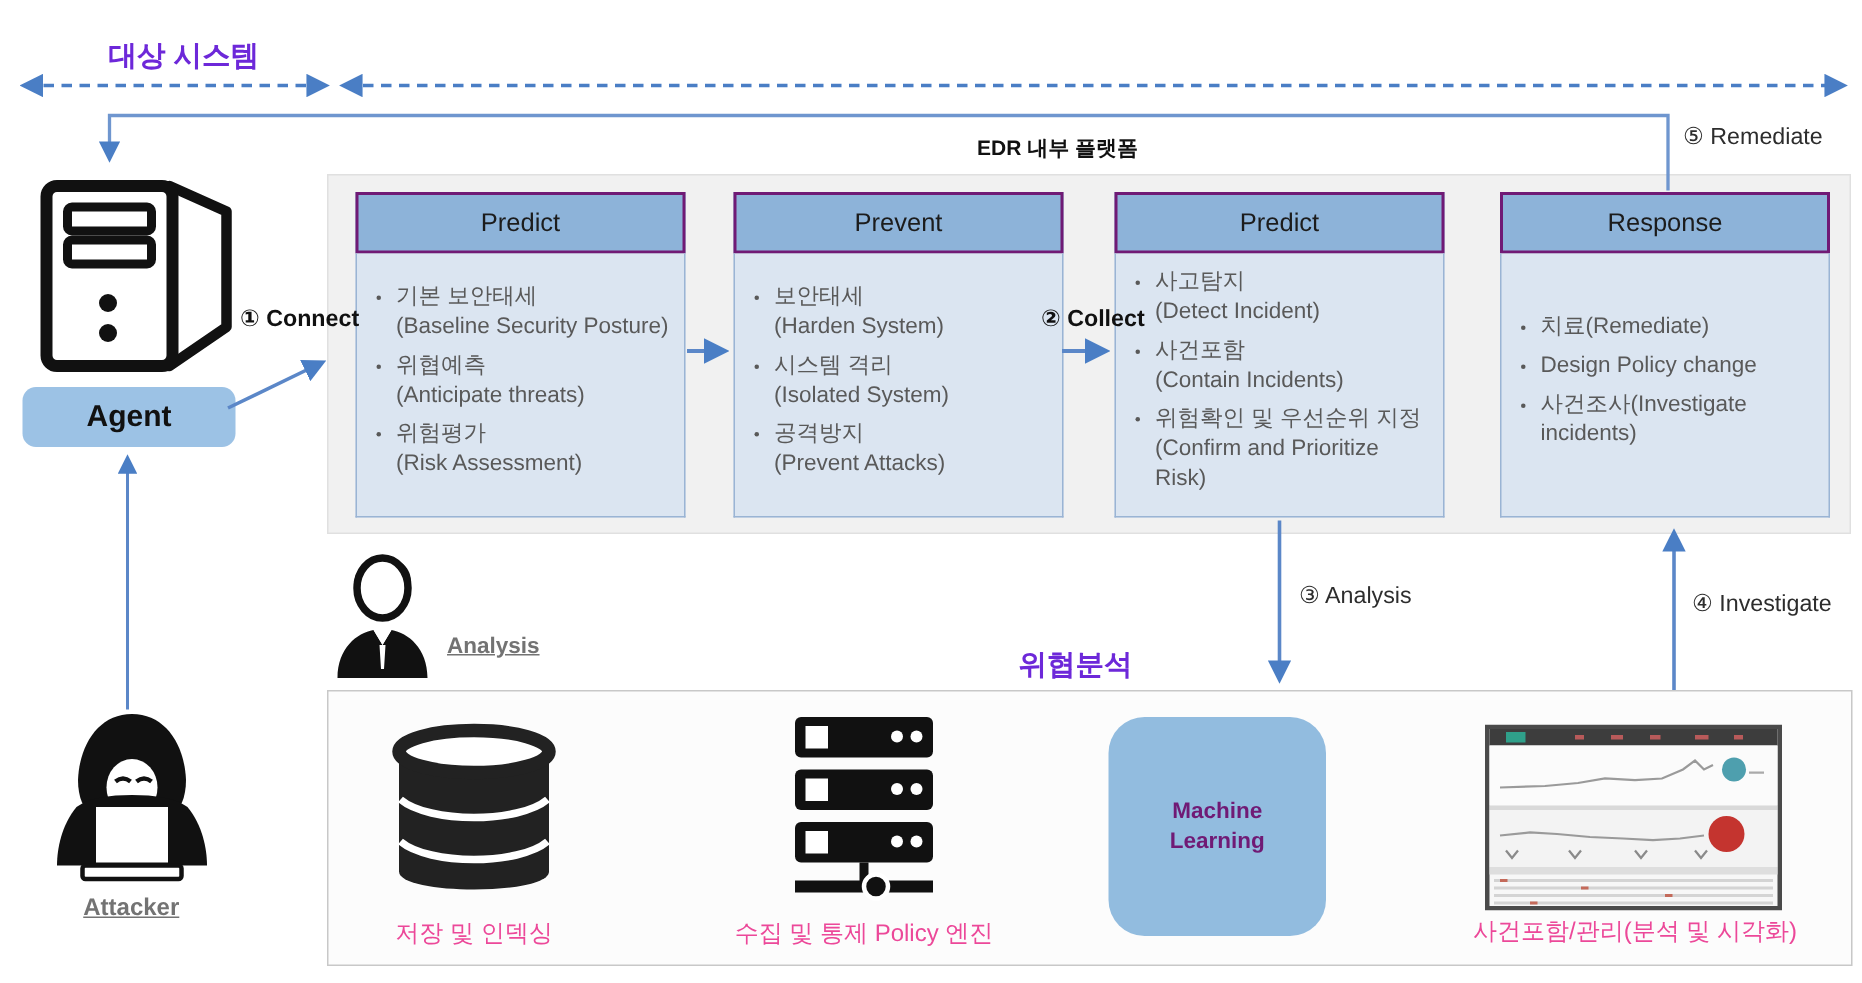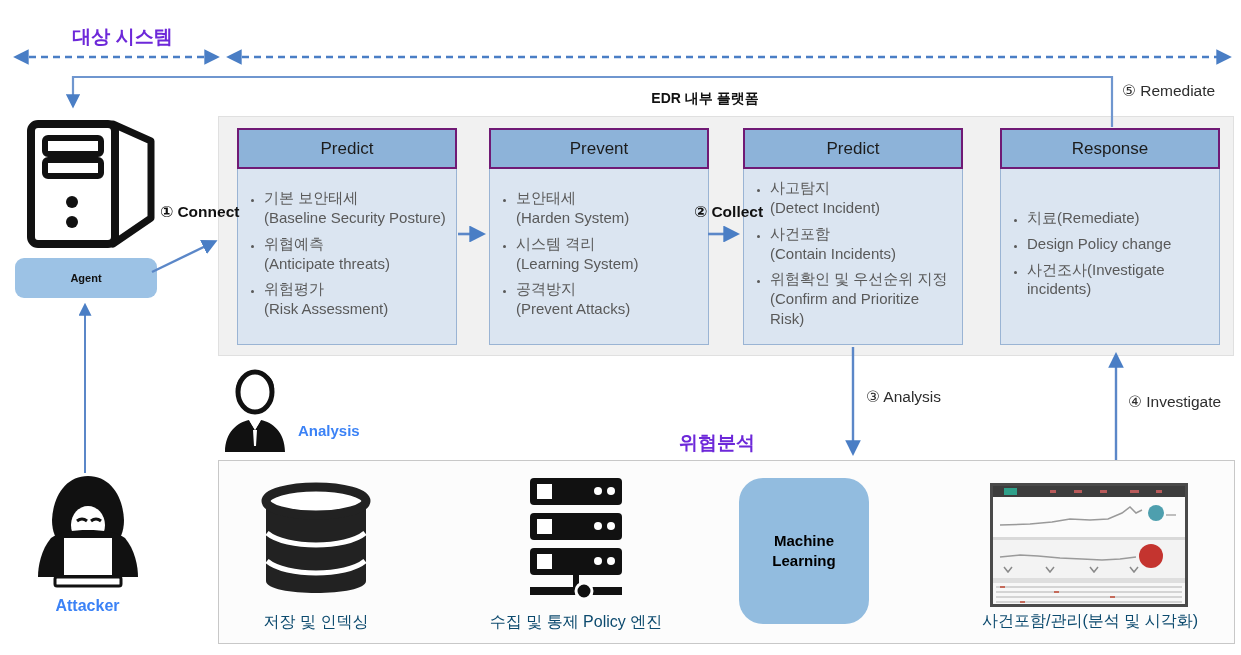--- a/index.html
+++ b/index.html
@@ -20,26 +20,26 @@
   .pbox{top:128px;width:220px;height:216px;}
   .pbox-h{height:37px;background:#8db3d9;border:2px solid #701a75;display:flex;align-items:center;justify-content:center;
           font-size:17px;color:#1c1c1c;}
   .pbox-b{height:175px;background:#dbe5f1;border:1px solid #9ab4d4;border-top:none;
           display:flex;align-items:center;}
   .pbox-b ul{margin:0;padding:0 8px 0 26px;list-style:disc;}
   .pbox-b li{font-size:15px;line-height:1.32;color:#595959;white-space:pre-line;margin:0 0 6px 0;}
   .pbox-b li::marker{color:#595959;font-size:11px;}
   
   .agent-box{left:15px;top:258px;width:142px;height:40px;background:#9cc2e5;border-radius:9px;
-             display:flex;align-items:center;justify-content:center;font-weight:bold;font-size:11px;color:#111;}
-  .ml-box{left:739px;top:478px;width:130px;height:146px;background:#92bcdf;border-radius:24px;
+             display:flex;align-items:center;justify-content:center;font-weight:bold;font-size:20px;color:#111;}
+  .ml-box{left:739px;top:478px;width:145px;height:146px;background:#92bcdf;border-radius:24px;
           display:flex;align-items:center;justify-content:center;text-align:center;
-          font-weight:bold;font-size:15px;line-height:1.35;color:#000000;white-space:pre-line;}
-  .bottom-label{font-size:16px;color:#0c4a6e;text-align:center;}
-  .actor-label{font-weight:bold;color:#3b82f6;text-align:center;}
+          font-weight:bold;font-size:15px;line-height:1.35;color:#701a75;white-space:pre-line;}
+  .bottom-label{font-size:16px;color:#ec4899;text-align:center;}
+  .actor-label{font-weight:bold;color:#737373;text-align:center;text-decoration:underline;}
   svg.overlay{left:0;top:0;pointer-events:none;}
 </style>
 </head>
 <body>
 
 <div id="stage">
 
   <div class="abs zone-label" style="left:30px;top:24px;width:185px;">대상 시스템</div>
   <div class="abs section-title" style="left:455px;top:90px;width:500px;">EDR 내부 플랫폼</div>
 
@@ -59,21 +59,21 @@
     </ul>
       </div>
   </div>
   <div class="abs pbox" style="left:489px;">
     <div class="pbox-h">Prevent</div>
     <div class="pbox-b">
         <ul>
       <li>보안태세
 (Harden System)</li>
       <li>시스템 격리
-(Learning System)</li>
+(Isolated System)</li>
       <li>공격방지
 (Prevent Attacks)</li>
     </ul>
       </div>
   </div>
   <div class="abs pbox" style="left:743px;">
     <div class="pbox-h">Predict</div>
     <div class="pbox-b">
         <ul>
       <li>사고탐지

